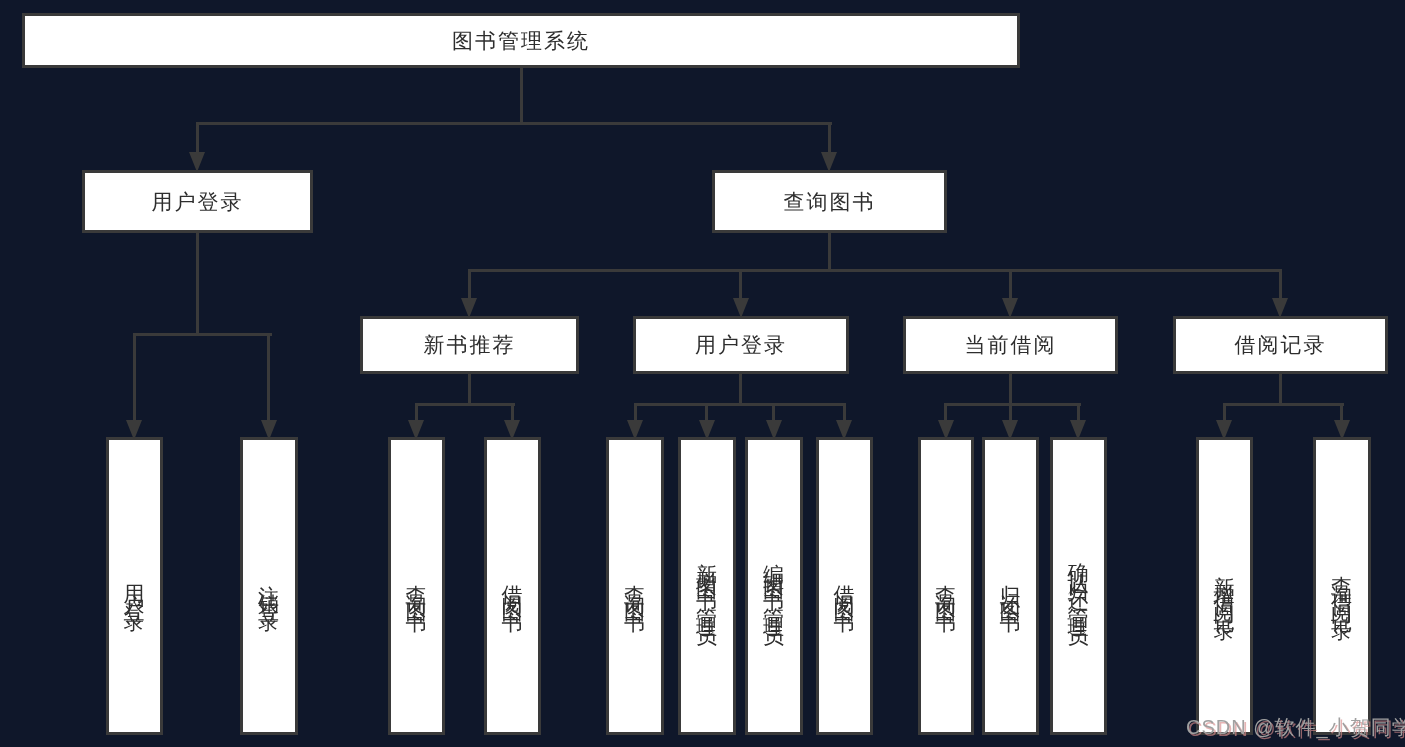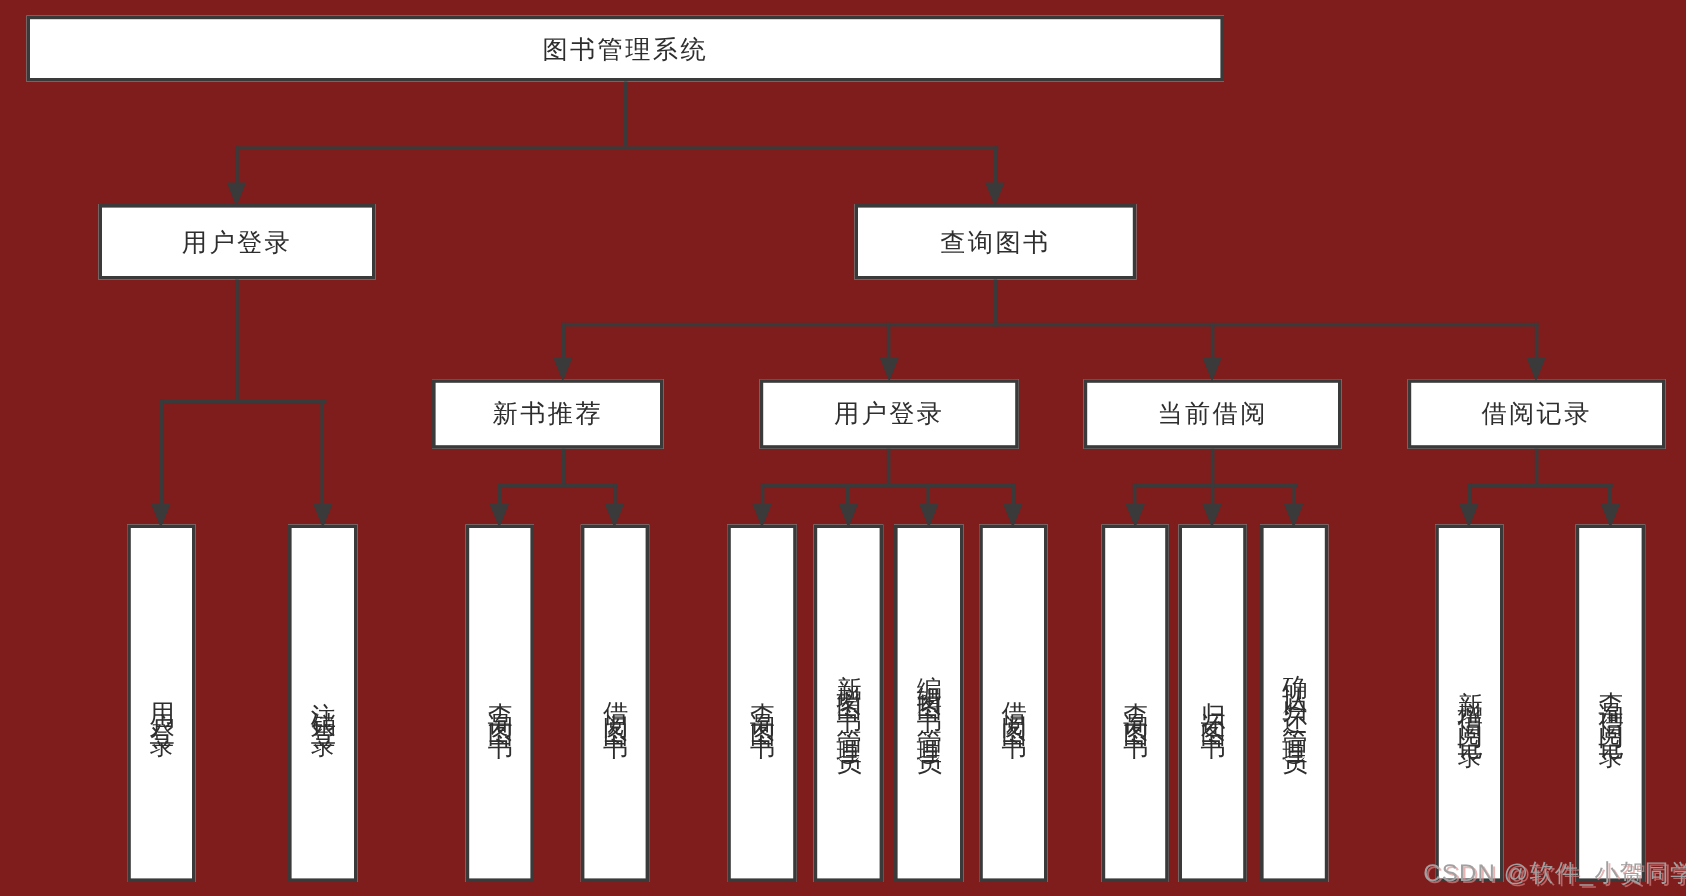--- a/index.html
+++ b/index.html
@@ -1,19 +1,19 @@
 <!DOCTYPE html>
 <html><head>
 <meta charset="utf-8">
 <style>
   html,body { margin:0; padding:0; background:#ffffff; }
   .canvas {
     position:relative;
     width:1405px; height:747px;
-    background:#7f1d1d;
+    background:#0f172a;
     font-family:"Liberation Sans","DejaVu Sans",sans-serif;
     overflow:hidden;
   }
   .node {
     position:absolute;
     box-sizing:border-box;
     border:3px solid #3a3a3a;
     background:#ffffff;
     display:flex;
     align-items:center;
@@ -49,21 +49,21 @@
 </head>
 <body>
 
 <div class="canvas">
 
   <div class="node h-node" style="left:22px; top:13px; width:998px; height:55px;">图书管理系统</div>
 
   <div class="node h-node" style="left:82px; top:170px; width:231px; height:63px;">用户登录</div>
   <div class="node h-node" style="left:712px; top:170px; width:235px; height:63px;">查询图书</div>
 
-  <div class="node h-node" style="left:360px; top:316px; width:193px; height:58px;">新书推荐</div>
+  <div class="node h-node" style="left:360px; top:316px; width:219px; height:58px;">新书推荐</div>
   <div class="node h-node" style="left:633px; top:316px; width:216px; height:58px;">用户登录</div>
   <div class="node h-node" style="left:903px; top:316px; width:215px; height:58px;">当前借阅</div>
   <div class="node h-node" style="left:1173px; top:316px; width:215px; height:58px;">借阅记录</div>
 
   <div class="node v-node" style="left:106px; top:437px; width:57px; height:298px;">用户登录</div>
   <div class="node v-node" style="left:240px; top:437px; width:58px; height:298px;">注销登录</div>
 
   <div class="node v-node" style="left:388px; top:437px; width:57px; height:298px;">查询图书</div>
   <div class="node v-node" style="left:484px; top:437px; width:57px; height:298px;">借阅图书</div>
 

